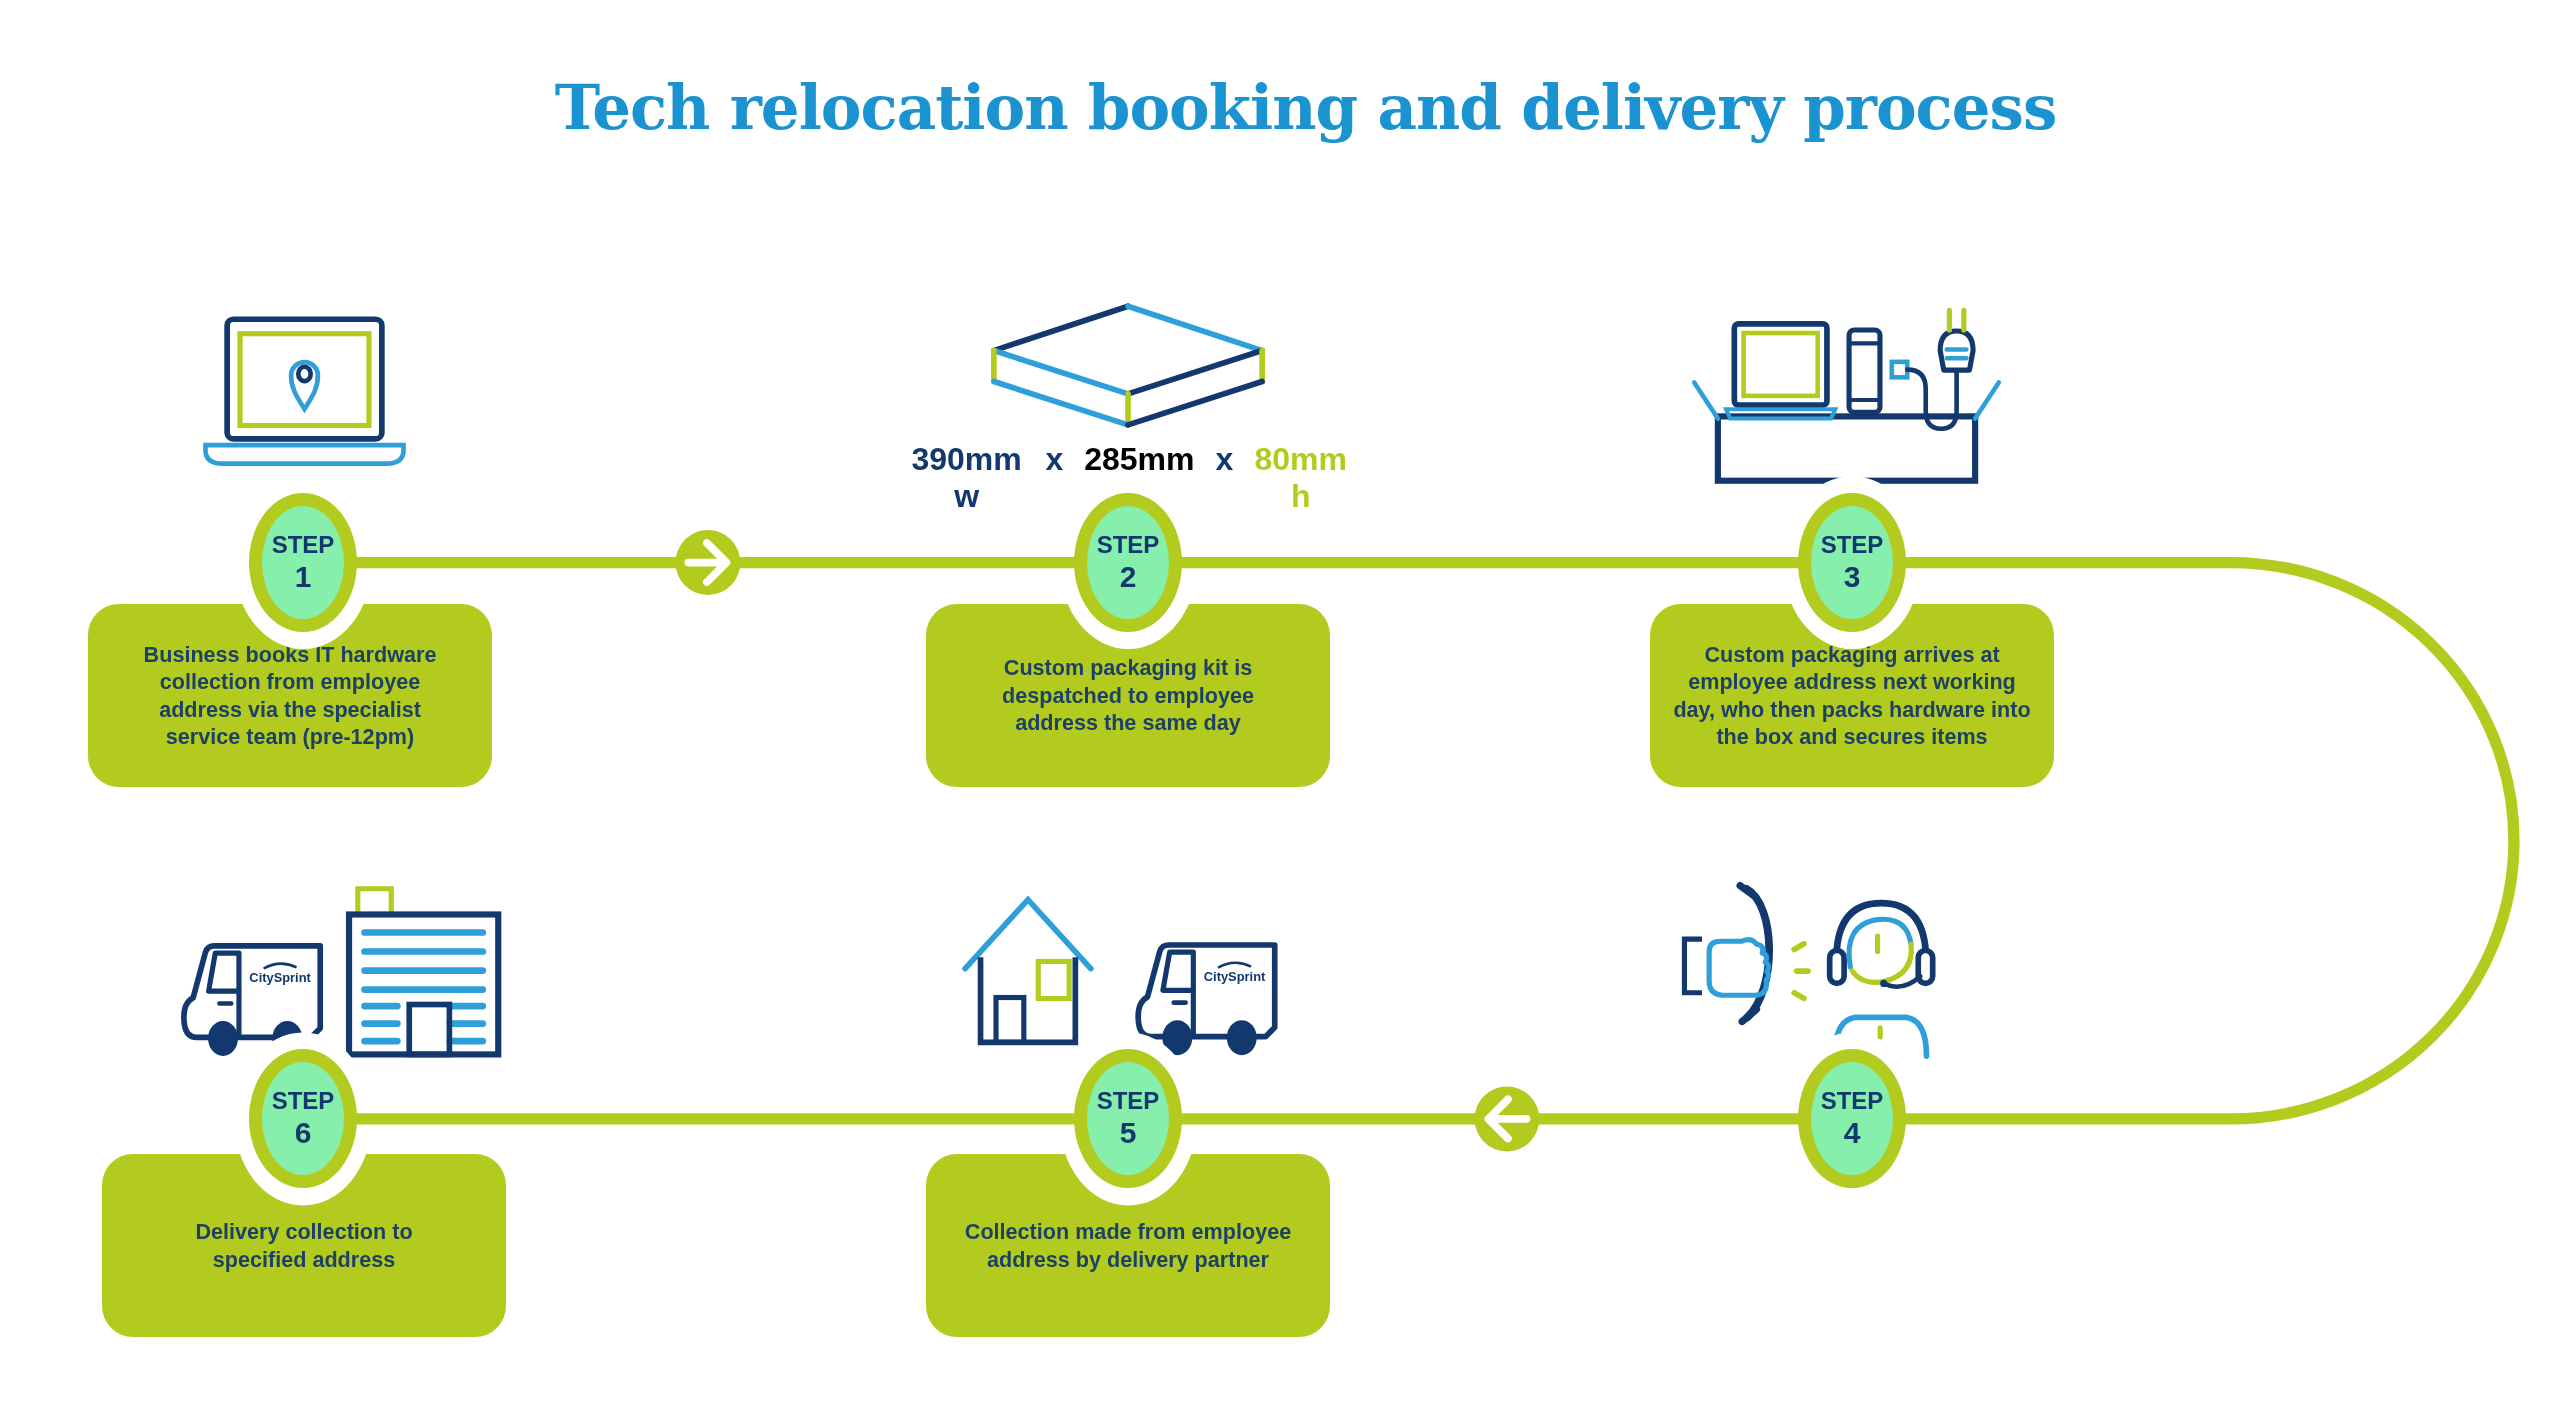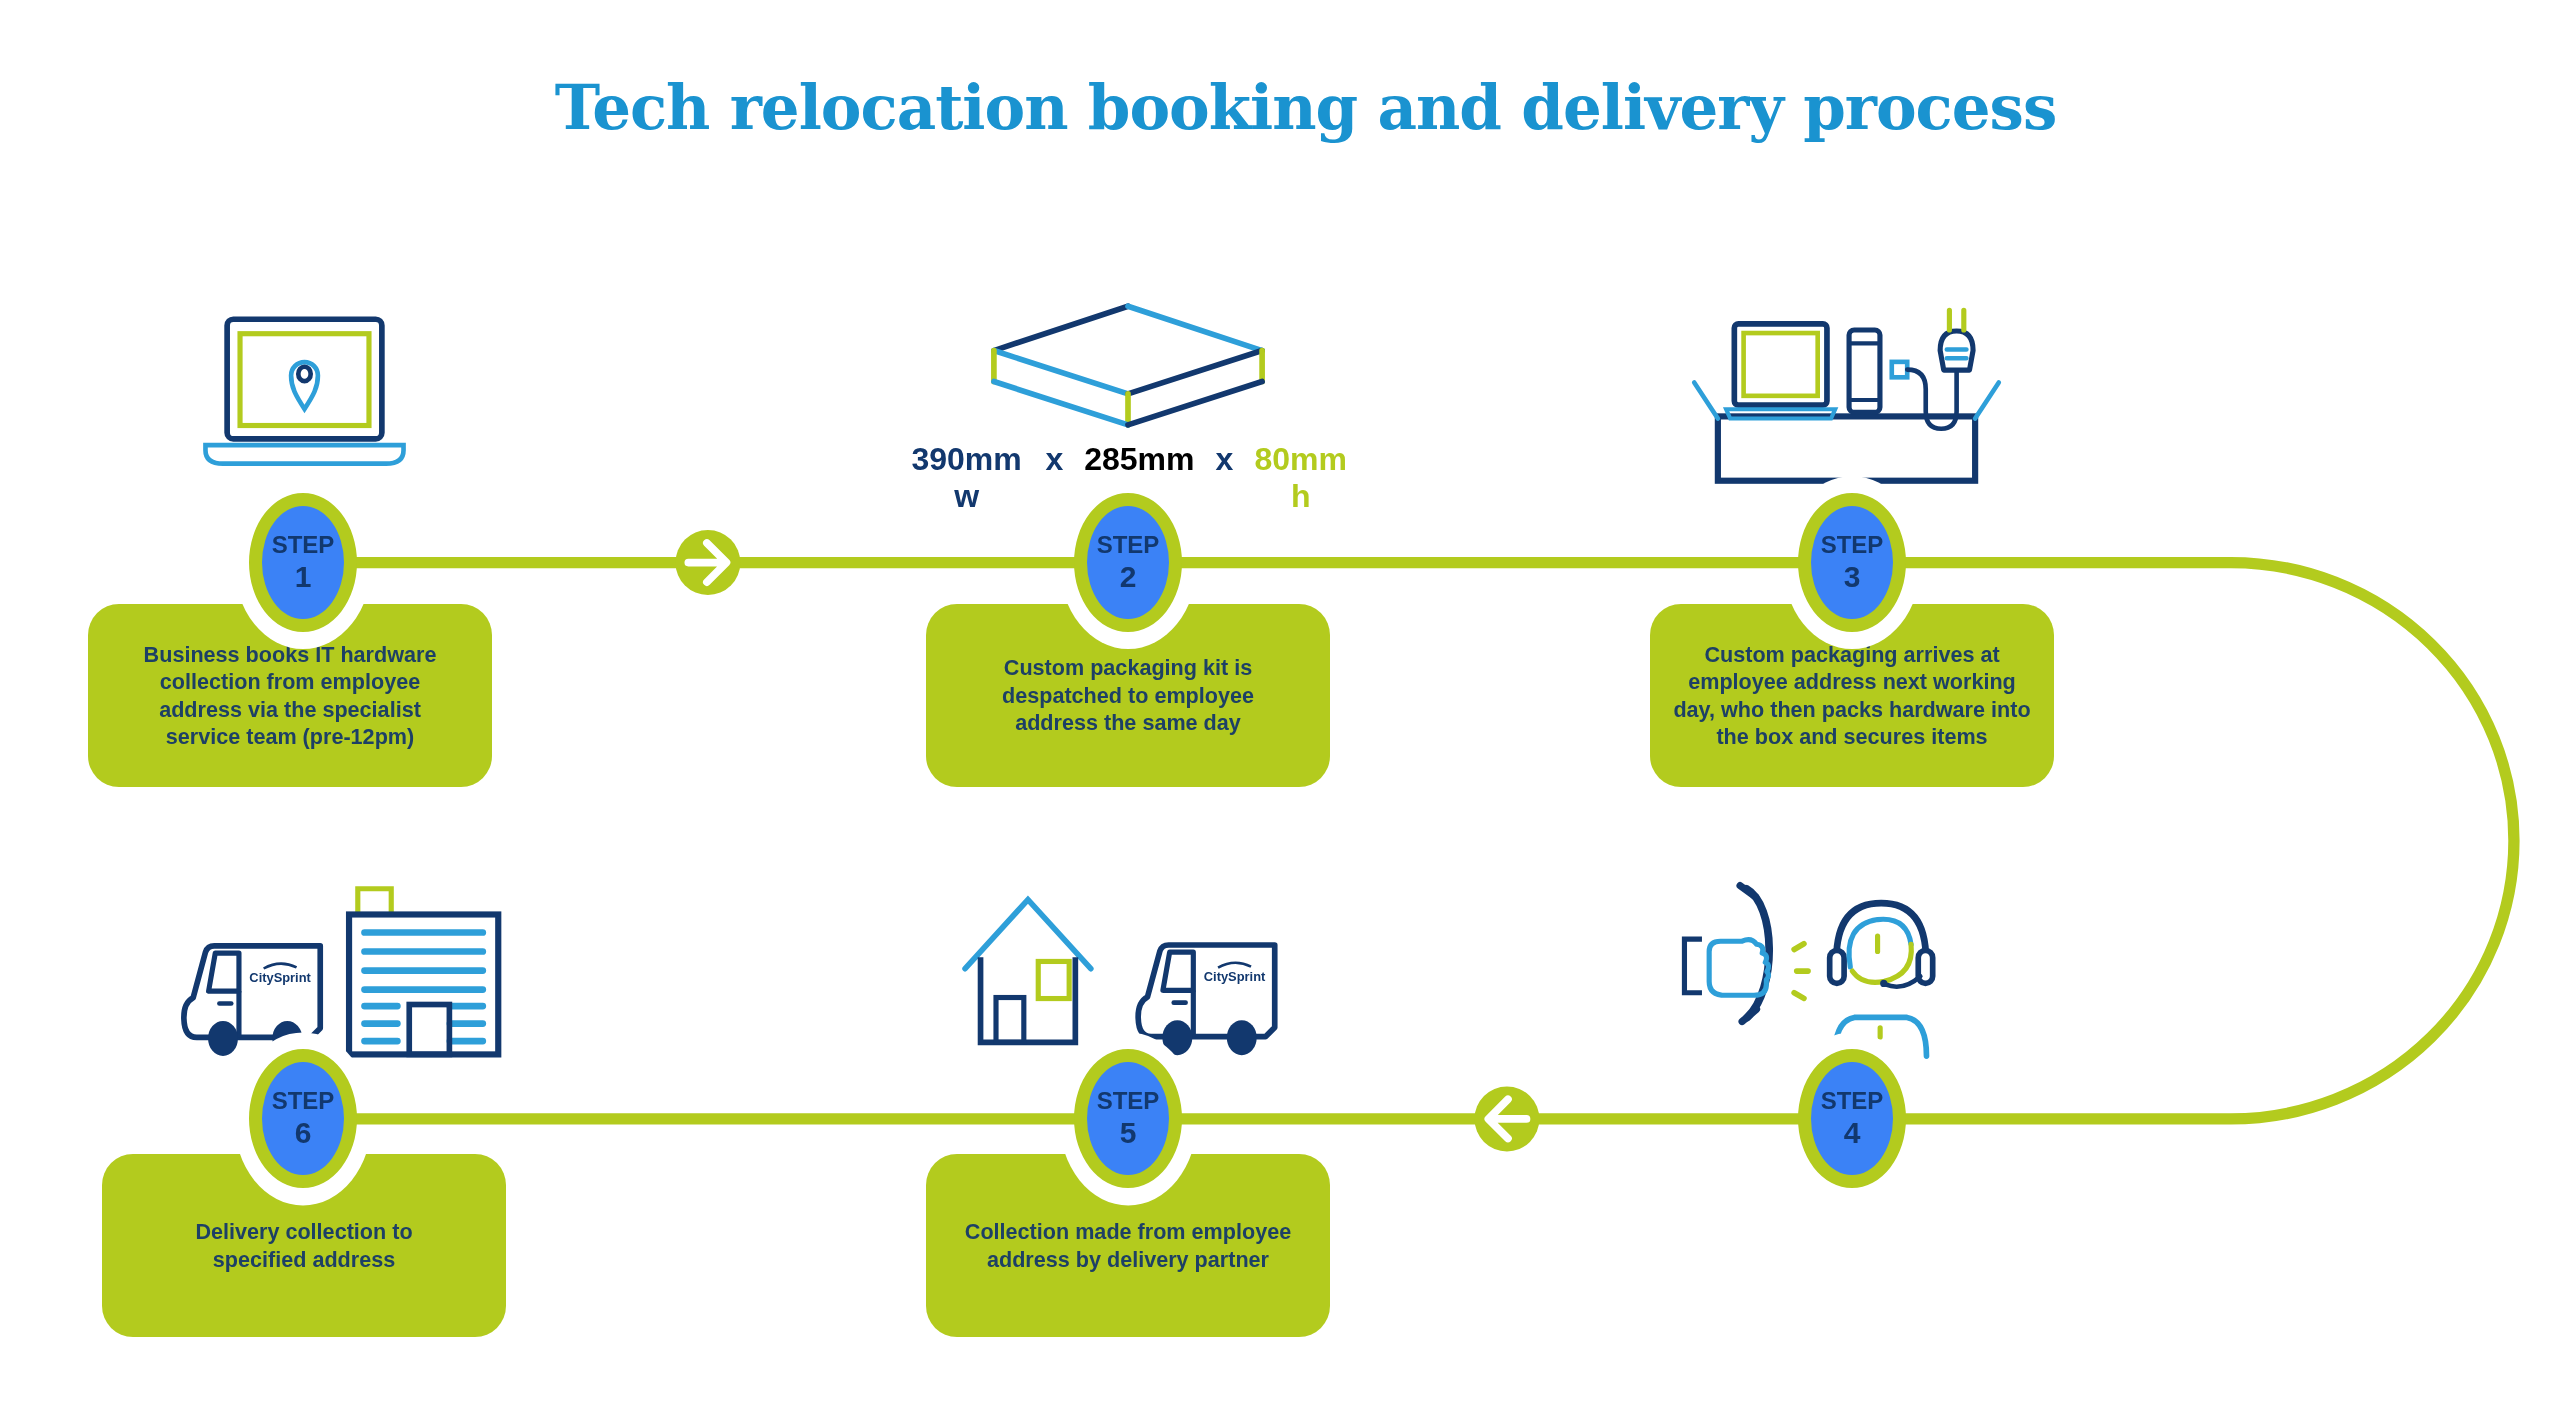--- a/index.html
+++ b/index.html
@@ -33,21 +33,21 @@
     position:absolute;
     z-index:5;
   }
   .step-circle{
     position:absolute;
     width:108px;
     height:139px;
     box-sizing:border-box;
     border:13.4px solid #b3cb1e;
     border-radius:50%;
-    background:#3b82f6;
+    background:#86efac;
     z-index:30;
     display:flex;
     flex-direction:column;
     align-items:center;
     justify-content:center;
     gap:4.1px;
   }
   .step-word{
     font-weight:800;
     font-size:24px;

